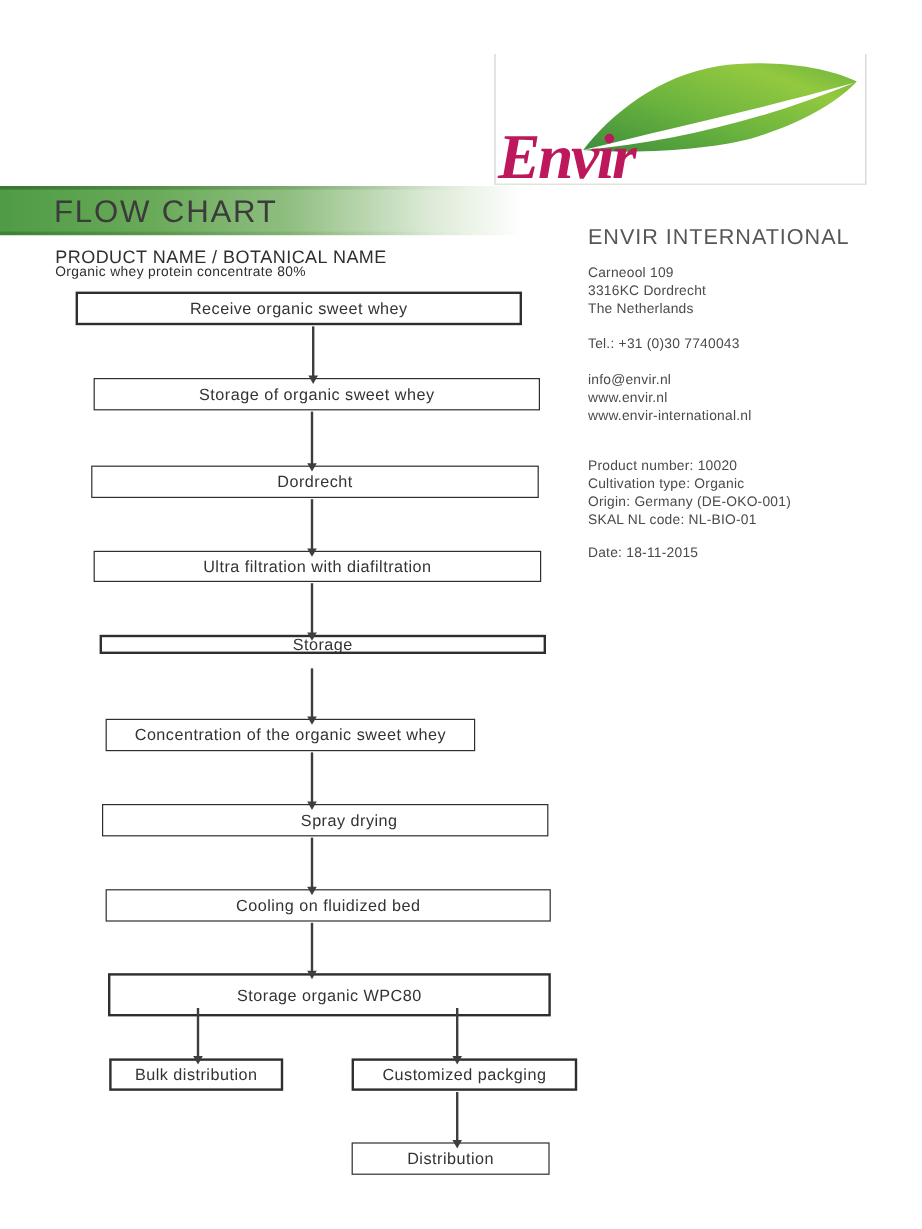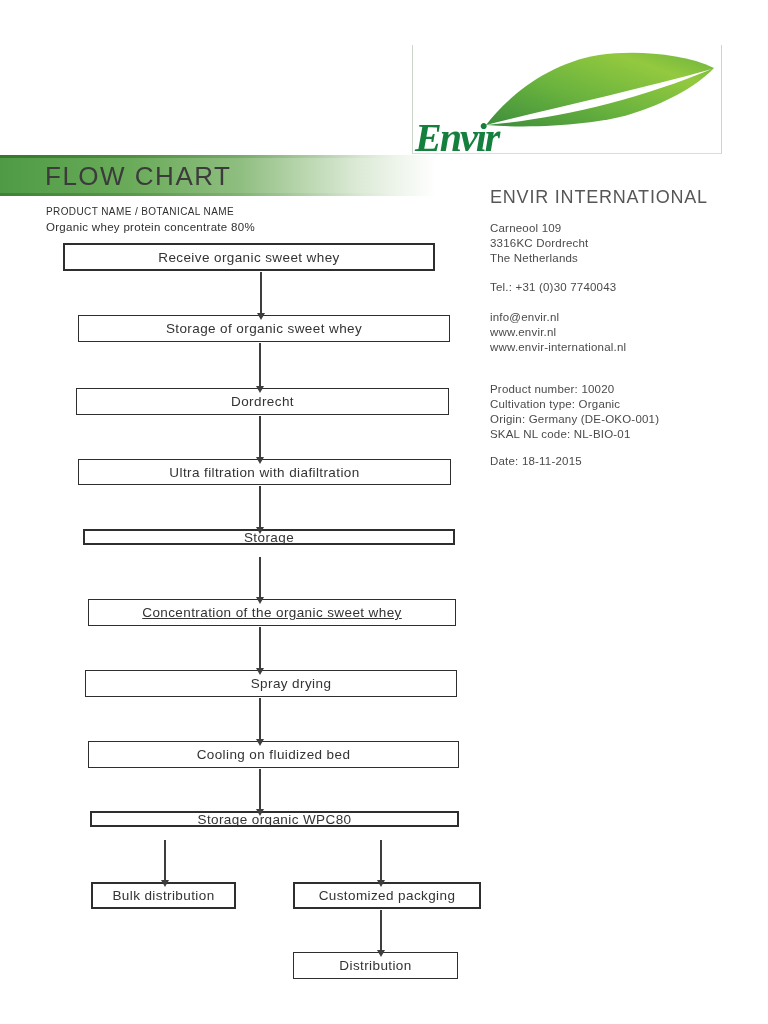--- a/index.html
+++ b/index.html
@@ -12,22 +12,22 @@
 
   
   .logo-box{
     left:412px;top:45px;width:308px;height:108px;
     border-left:1px solid #ccd5c9;border-right:1px solid #ccd5c9;border-bottom:1px solid #d8ded4;
   }
   .leaf-svg{position:absolute;left:68px;top:2px;width:238px;height:90px;}
   .wordmark{
     position:absolute;left:2px;bottom:-5px;
     font-family:"Liberation Serif","DejaVu Serif",serif;
-    font-style:italic;font-weight:700;font-size:40px;line-height:1;
-    letter-spacing:-2px;color:#15803d;
+    font-style:italic;font-weight:700;font-size:53px;line-height:1;
+    letter-spacing:-2px;color:#be185d;
   }
 
   
   .banner{
     left:0;top:155px;width:436px;height:41px;
     background:linear-gradient(90deg,#4f9b45 0%,#6aab5a 30%,#8fbe80 55%,#dcead6 82%,#ffffff 100%);
   }
   .banner-top-edge{
     left:0;top:155px;width:436px;height:3px;
     background:linear-gradient(90deg,rgba(24,73,20,0.45) 0%,rgba(24,73,20,0.18) 55%,rgba(24,73,20,0) 90%);
@@ -36,21 +36,21 @@
     left:0;top:193px;width:436px;height:3px;
     background:linear-gradient(90deg,rgba(24,73,20,0.30) 0%,rgba(24,73,20,0.10) 55%,rgba(24,73,20,0) 90%);
   }
   .page-title{
     left:45px;top:161px;
     font-size:26px;letter-spacing:1.5px;color:#3b3b3b;font-weight:400;
   }
 
   
   .product-label{
-    left:46px;top:206px;font-size:10px;letter-spacing:0.4px;color:#2f2f2f;
+    left:46px;top:206px;font-size:15px;letter-spacing:0.4px;color:#2f2f2f;
   }
   .product-name{
     left:46px;top:221px;font-size:11.5px;letter-spacing:0.3px;color:#2f2f2f;
   }
 
   
   .rc{left:490px;color:#4a4a4a;font-size:11.5px;line-height:15px;letter-spacing:0.2px;}
   .company-name{top:190px;font-size:18px;letter-spacing:0.8px;color:#565656;}
   .rc-address{top:221px;}
   .rc-phone{top:280px;}
@@ -127,24 +127,24 @@
   <div>SKAL NL code: NL-BIO-01</div>
 </div>
 
 <div class="abs rc rc-date">Date: 18-11-2015</div>
 
 <div class="abs fbox" style="left:63px;top:243px;width:372px;height:28px;border-width:2px;">Receive organic sweet whey</div>
 <div class="abs fbox" style="left:78px;top:315px;width:372px;height:27px;border-width:1px;">Storage of organic sweet whey</div>
 <div class="abs fbox" style="left:76px;top:388px;width:373px;height:27px;border-width:1px;">Dordrecht</div>
 <div class="abs fbox" style="left:78px;top:459px;width:373px;height:26px;border-width:1px;">Ultra filtration with diafiltration</div>
 <div class="abs fbox" style="left:83px;top:529px;width:372px;height:16px;border-width:2px;">Storage</div>
-<div class="abs fbox" style="left:88px;top:599px;width:368px;height:27px;border-width:1px;text-decoration:underline;">Concentration of the organic sweet whey</div>
+<div class="abs fbox" style="left:88px;top:599px;width:308px;height:27px;border-width:1px;">Concentration of the organic sweet whey</div>
 <div class="abs fbox" style="left:85px;top:670px;width:372px;height:27px;border-width:1px;padding-left:40px;">Spray drying</div>
 <div class="abs fbox" style="left:88px;top:741px;width:371px;height:27px;border-width:1px;">Cooling on fluidized bed</div>
-<div class="abs fbox" style="left:90px;top:811px;width:369px;height:16px;border-width:2px;">Storage organic WPC80</div>
+<div class="abs fbox" style="left:90px;top:811px;width:369px;height:36px;border-width:2px;">Storage organic WPC80</div>
 <div class="abs fbox" style="left:91px;top:882px;width:145px;height:27px;border-width:2px;text-align:right;">Bulk distribution</div>
 <div class="abs fbox" style="left:293px;top:882px;width:188px;height:27px;border-width:2px;">Customized packging</div>
 <div class="abs fbox" style="left:293px;top:952px;width:165px;height:27px;border-width:1px;">Distribution</div>
 
 <div class="abs arrow" style="left:260px;top:272px;height:42px;"></div>
 <div class="abs arrow" style="left:259px;top:343px;height:44px;"></div>
 <div class="abs arrow" style="left:259px;top:416px;height:42px;"></div>
 <div class="abs arrow" style="left:259px;top:486px;height:42px;"></div>
 <div class="abs arrow" style="left:259px;top:557px;height:41px;"></div>
 <div class="abs arrow" style="left:259px;top:627px;height:42px;"></div>

